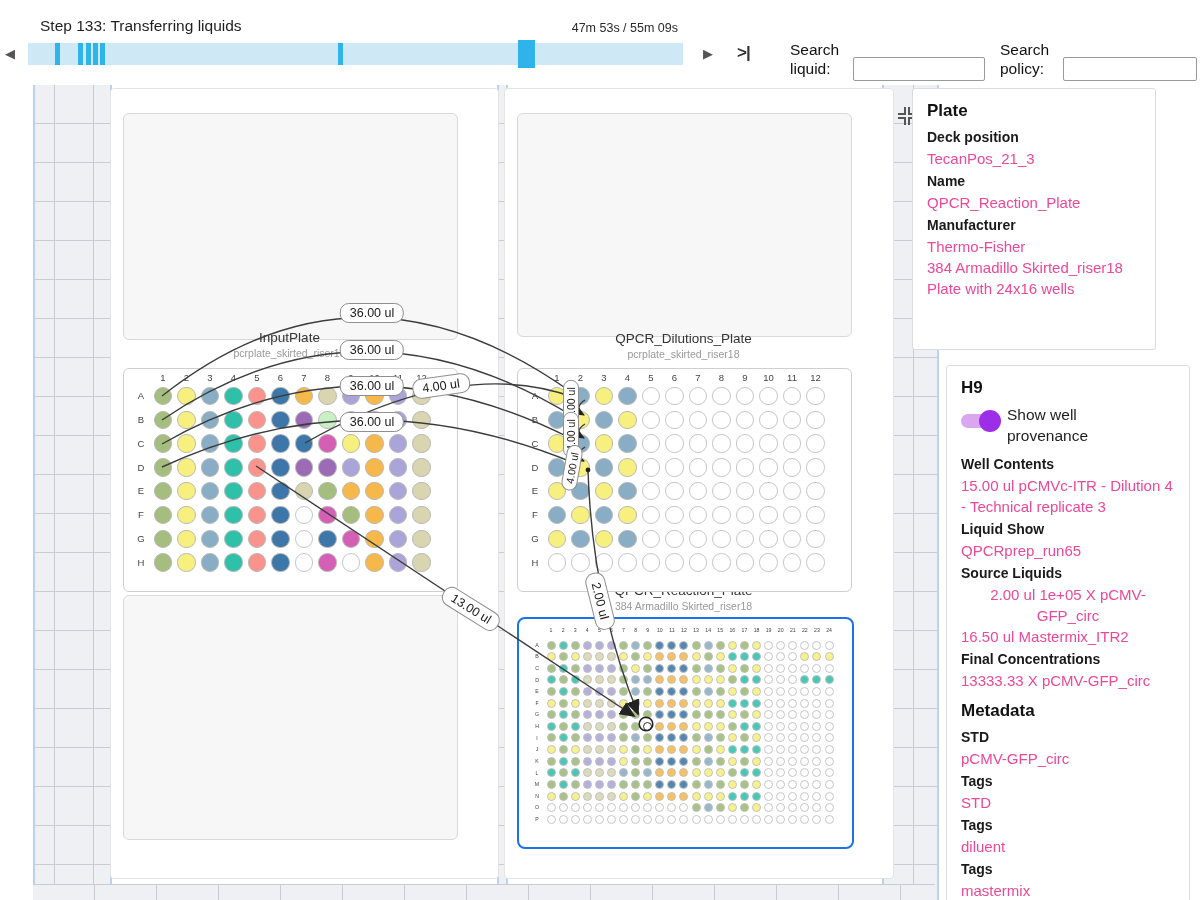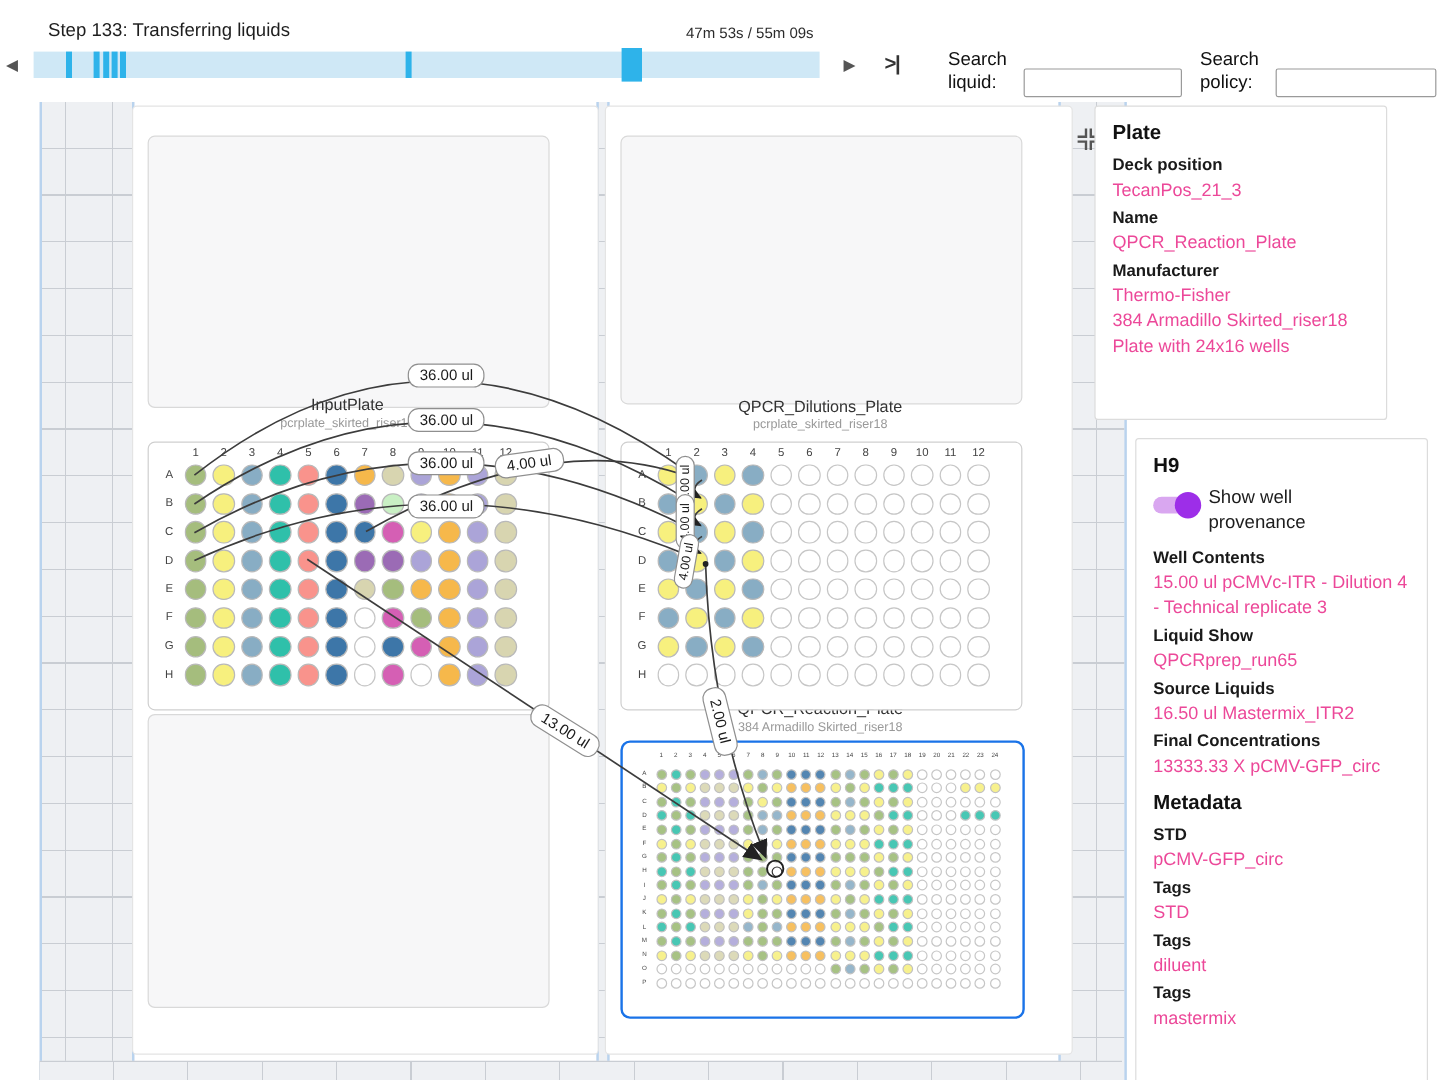--- a/index.html
+++ b/index.html
@@ -837,20 +837,21 @@
         <div class="thumb" style="background: rgb(157, 46, 232);"></div>
       </div>
       <div class="toggle-label" style="width:130px;">Show well provenance</div>
     </div>
     <div id="well-fields">
         <div class="fl">Well Contents</div>
         <div class="fv">15.00 ul pCMVc-ITR - Dilution 4 - Technical replicate 3</div>
         <div class="fl">Liquid Show</div>
         <div class="fv">QPCRprep_run65</div>
         <div class="fl">Source Liquids</div>
+        <div class="fv center">2.00 ul 1e+05 X pCMV-GFP_circ</div>
         <div class="fv">16.50 ul Mastermix_ITR2</div>
         <div class="fl">Final Concentrations</div>
         <div class="fv">13333.33 X pCMV-GFP_circ</div>
       </div>
     <h2 style="margin-top:10px;">Metadata</h2>
     <div id="metadata-fields">
         <div class="fl">STD</div>
         <div class="fv">pCMV-GFP_circ</div>
         <div class="fl">Tags</div>
         <div class="fv">STD</div>

